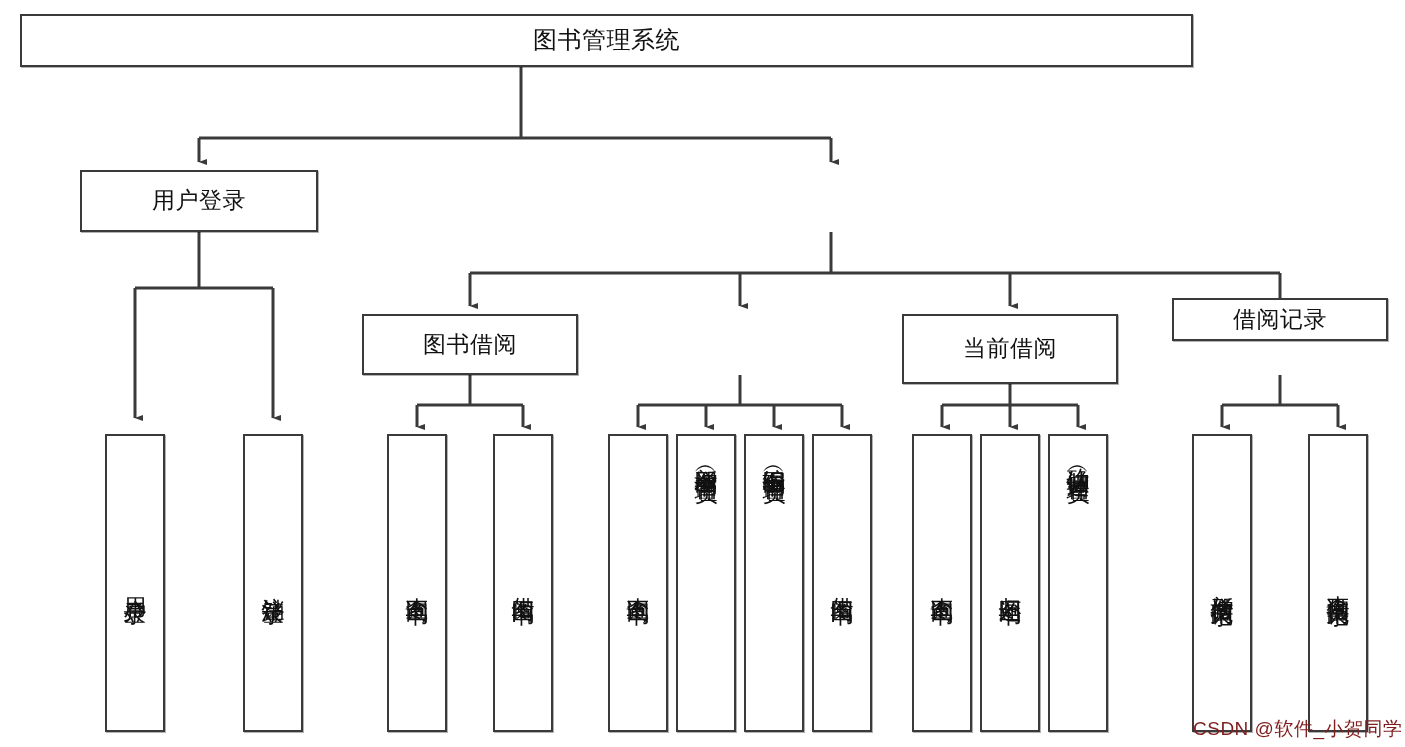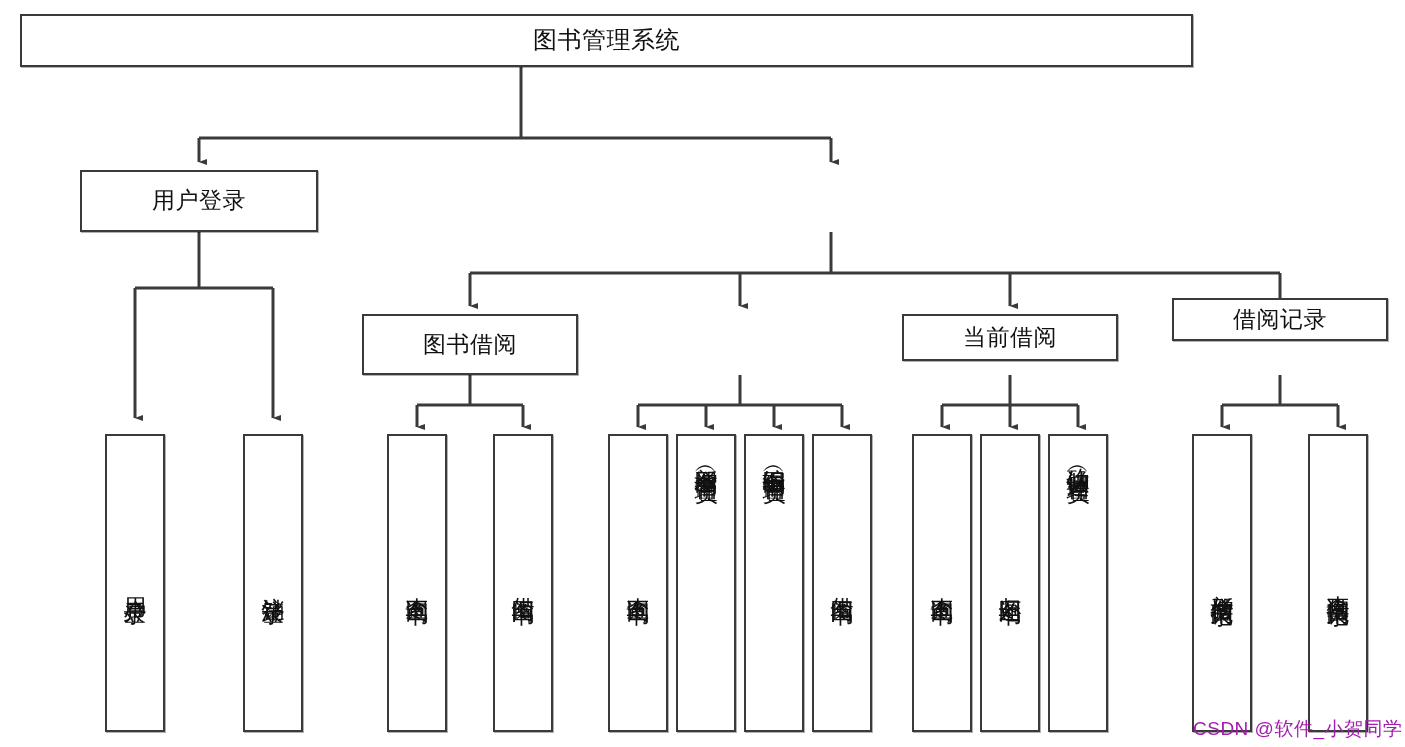--- a/index.html
+++ b/index.html
@@ -55,21 +55,21 @@
     position: absolute;
     left: 0;
     top: 0;
     width: 1405px;
     height: 747px;
     pointer-events: none;
   }
   .watermark {
     position: absolute;
     font-size: 19px;
-    color: #a21caf;
+    color: #7f1d1d;
     white-space: nowrap;
     letter-spacing: 0.5px;
   }
 </style>
 </head>
 <body>
 
 <div id="diagram-canvas">
 
   <svg class="edge-layer" viewBox="0 0 1405 747" width="1405" height="747" xmlns="http://www.w3.org/2000/svg">
@@ -126,21 +126,21 @@
     <span>图书管理系统</span>
   </div>
 
   <div class="node node-horizontal" style="left:80px; top:170px; width:238px; height:62px;">
     <span>用户登录</span>
   </div>
 
   <div class="node node-horizontal" style="left:362px; top:314px; width:216px; height:61px;">
     <span>图书借阅</span>
   </div>
-  <div class="node node-horizontal" style="left:902px; top:314px; width:216px; height:47px;">
+  <div class="node node-horizontal" style="left:902px; top:314px; width:216px; height:70px;">
     <span>当前借阅</span>
   </div>
   <div class="node node-horizontal" style="left:1172px; top:298px; width:216px; height:43px;">
     <span>借阅记录</span>
   </div>
 
   <div class="node node-vertical vcenter" style="left:105px; top:434px; width:60px; height:298px;">
     <span>用户登录</span>
   </div>
   <div class="node node-vertical vcenter" style="left:243px; top:434px; width:60px; height:298px;">

